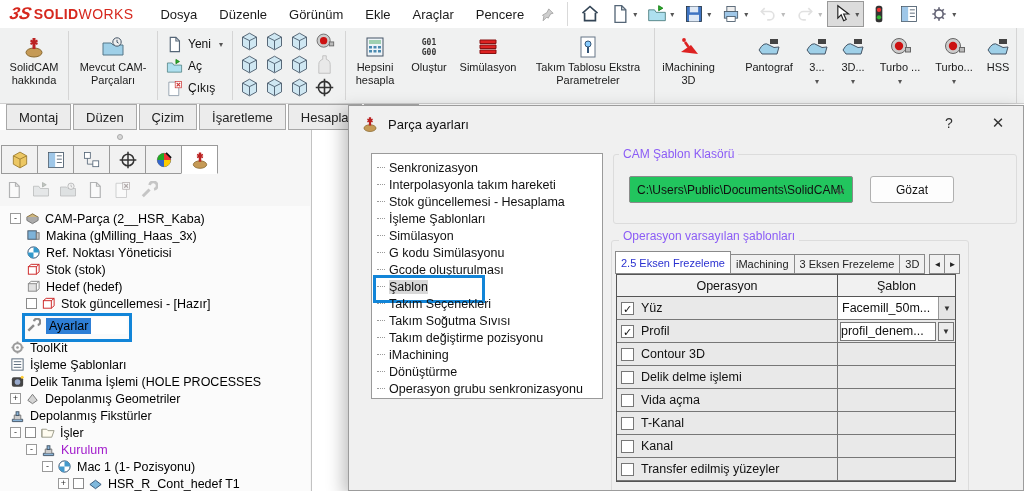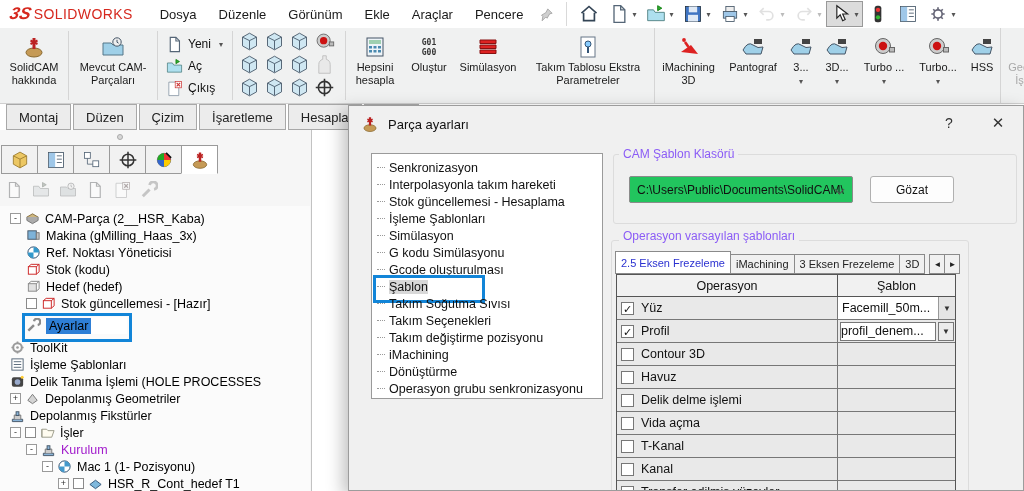--- a/index.html
+++ b/index.html
@@ -4,21 +4,21 @@
 <style>
   *{box-sizing:border-box;margin:0;padding:0}
   html,body{width:1024px;height:491px;overflow:hidden}
   body{position:relative;font-family:"Liberation Sans",sans-serif;background:#fff;color:#111}
   svg.ic{display:block}
 
   
   #menubar{position:absolute;left:0;top:0;width:1024px;height:28px;background:#fff;display:flex;align-items:center}
   .logo{margin-left:10px;margin-right:16px;color:#d6281e;display:flex;align-items:baseline;white-space:nowrap}
   .logo .mark{font-style:italic;font-weight:bold;font-size:17px;transform:skewX(-14deg);margin-right:3px}
-  .logo .solid{font-weight:normal;font-size:14px;letter-spacing:.4px}
+  .logo .solid{font-weight:bold;font-size:14px;letter-spacing:.4px}
   .logo .works{font-size:14px;letter-spacing:.4px}
   .menu-item{font-size:13px;color:#1a1a1a;padding:0 11px;height:28px;display:flex;align-items:center;cursor:default}
   .pinbtn{padding:0 9px}
   .qsep{width:1px;height:24px;background:#d9d9d9;margin:0 7px}
   .qitem{display:flex;align-items:center;padding:0 4px;height:26px;border:1px solid transparent}
   .qitem svg{width:20px;height:20px}
   .qitem .qcaret{font-size:8px;color:#555;margin-left:3px}
   .qitem.pressed{background:#dcdcdc;border-color:#999}
   .qitem.dis svg{opacity:.4;filter:grayscale(1)}
   .qitem.dis .qcaret{color:#bbb}
@@ -518,21 +518,21 @@
       </div>
 
       <div class="rbtn sepl" style="width: 68px;">
         <svg class="ic">
           <use href="#sym-im"></use>
         </svg>
         <span>iMachining 3D</span>
 
       </div>
 
-      <div class="rbtn" style="width: 62px;">
+      <div class="rbtn" style="width: 62px; margin-left: 16px;">
         <svg class="ic">
           <use href="#sym-surface"></use>
         </svg>
         <span>Pantograf</span>
 
       </div>
 
       <div class="rbtn" style="width: 34px;">
         <svg class="ic">
           <use href="#sym-surface"></use>
@@ -691,21 +691,21 @@
         <span class="tlab">Ref. Noktası Yöneticisi</span>
 
       </div>
 
       <div class="trow">
         <span class="tind" style="width: 22px;"></span>
 
         <svg class="tico">
           <use href="#t-stock"></use>
         </svg>
-        <span class="tlab">Stok (kodu)</span>
+        <span class="tlab">Stok (stok)</span>
 
       </div>
 
       <div class="trow">
         <span class="tind" style="width: 22px;"></span>
 
         <svg class="tico">
           <use href="#t-hedef"></use>
         </svg>
         <span class="tlab">Hedef (hedef)</span>
@@ -877,26 +877,26 @@
         <span class="dlab">Gcode oluşturulması</span>
       </div>
 
       <div class="drow sel">
         <span class="ddash"></span>
         <span class="dlab">Şablon</span>
       </div>
 
       <div class="drow">
         <span class="ddash"></span>
+        <span class="dlab">Takım Seçenekleri</span>
+      </div>
+
+      <div class="drow">
+        <span class="ddash"></span>
         <span class="dlab">Takım Soğutma Sıvısı</span>
-      </div>
-
-      <div class="drow">
-        <span class="ddash"></span>
-        <span class="dlab">Takım Seçenekleri</span>
       </div>
 
       <div class="drow">
         <span class="ddash"></span>
         <span class="dlab">Takım değiştirme pozisyonu</span>
       </div>
 
       <div class="drow">
         <span class="ddash"></span>
         <span class="dlab">iMachining</span>
@@ -971,30 +971,20 @@
           <div class="gopc">
             <span class="gchk"></span>
             <span class="gop">Contour 3D</span>
           </div>
           <div class="gval">
             <span class="gvtext"></span>
 
           </div>
         </div>
 
-        <div class="grow">
-          <div class="gopc">
-            <span class="gchk"></span>
-            <span class="gop">Havuz</span>
-          </div>
-          <div class="gval">
-            <span class="gvtext"></span>
-
-          </div>
-        </div>
 
         <div class="grow">
           <div class="gopc">
             <span class="gchk"></span>
             <span class="gop">Delik delme işlemi</span>
           </div>
           <div class="gval">
             <span class="gvtext"></span>
 
           </div>

